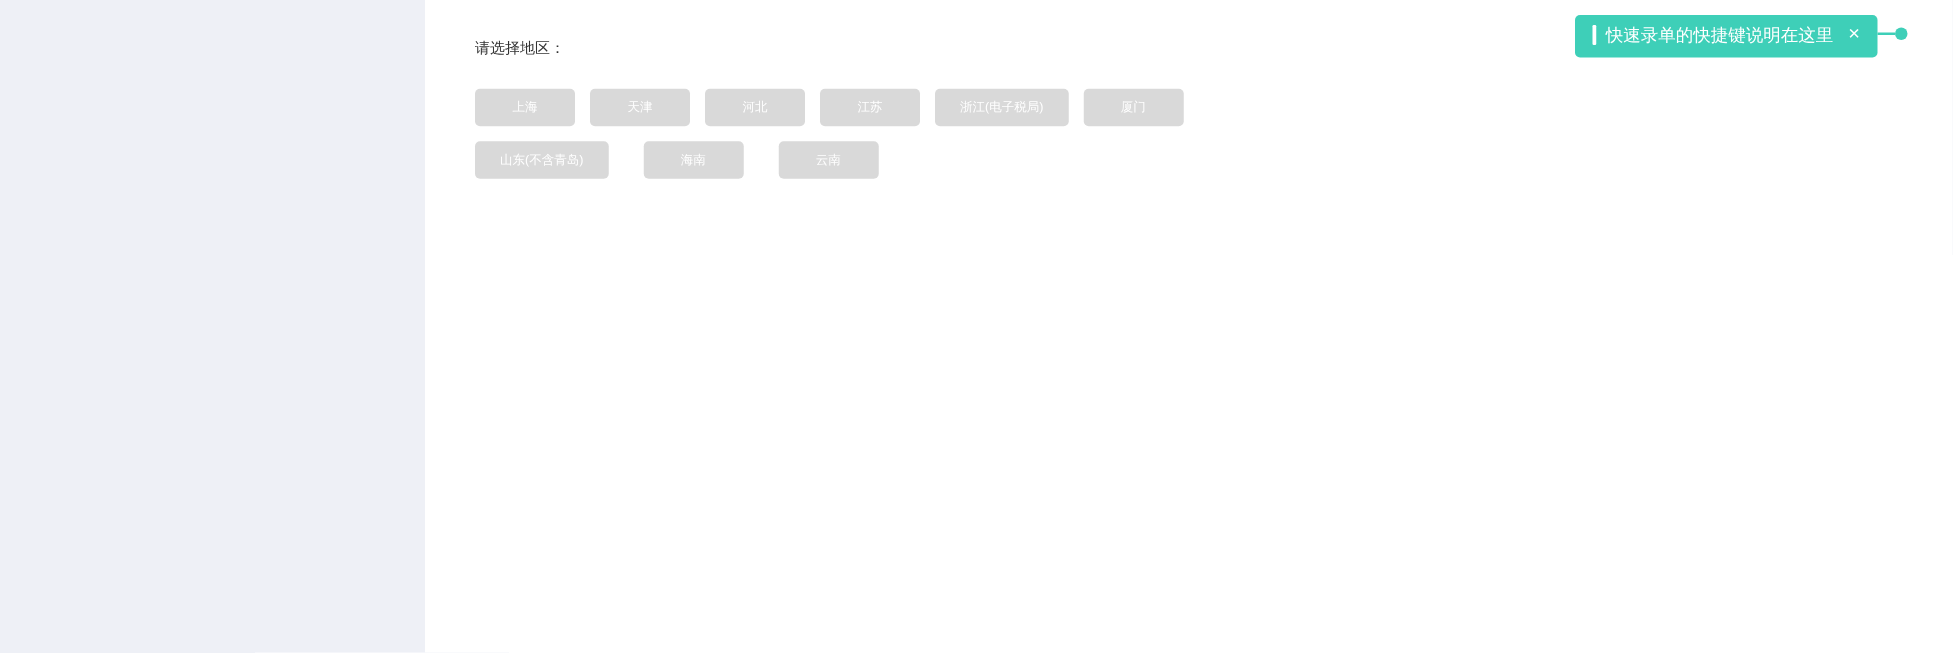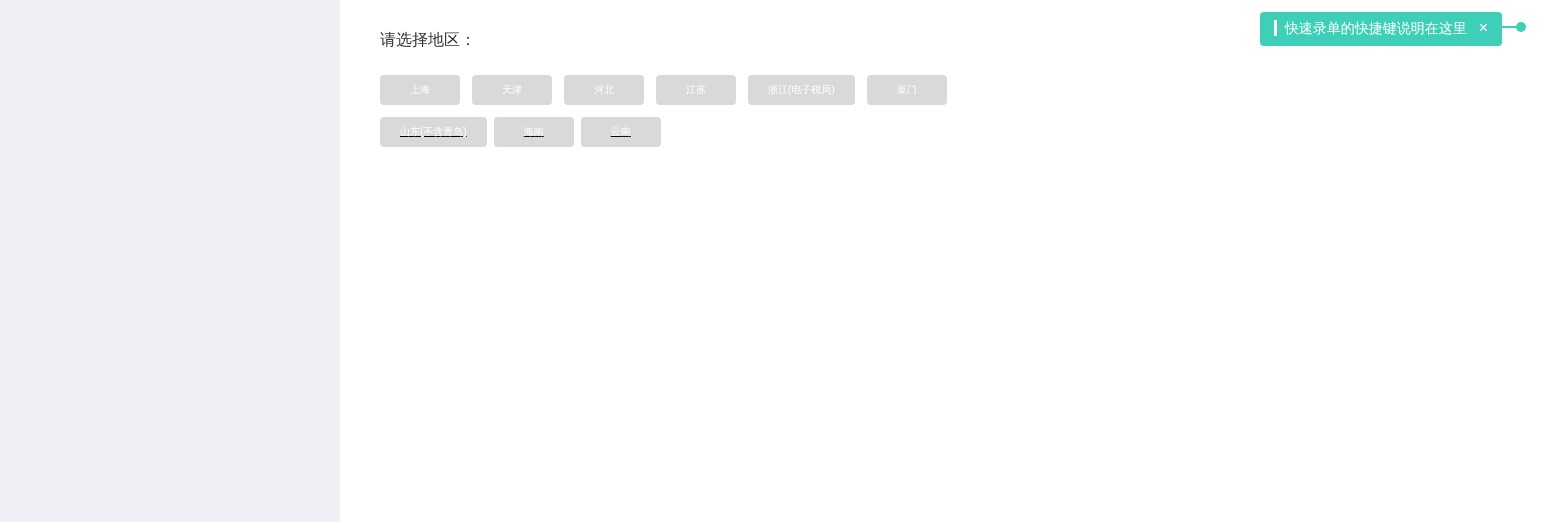--- a/index.html
+++ b/index.html
@@ -30,21 +30,21 @@
       position: absolute;
       left: 340px;
       top: 0;
       right: 0;
       bottom: 0;
       background: #ffffff;
       padding: 30px 40px;
     }
 
     .page-title {
-      font-size: 16px;
+      font-size: 12px;
       color: #333;
       margin-bottom: 24px;
       font-weight: normal;
     }
 
     .region-btn {
       padding: 8px 20px;
       background: #d9d9d9;
       border: none;
       border-radius: 4px;
@@ -111,22 +111,21 @@
     .row-one {
       display: flex;
       flex-wrap: nowrap;
       gap: 12px;
       margin-bottom: 12px;
     }
 
     .row-two {
       display: flex;
       flex-wrap: nowrap;
-      gap: 7px;
-      text-decoration: underline;
+      gap: 28px;
     }
   </style>
 </head>
 <body>
 
 <div class="left-sidebar"></div>
 
 <div class="main-content">
 
   <div class="page-title">请选择地区：</div>

